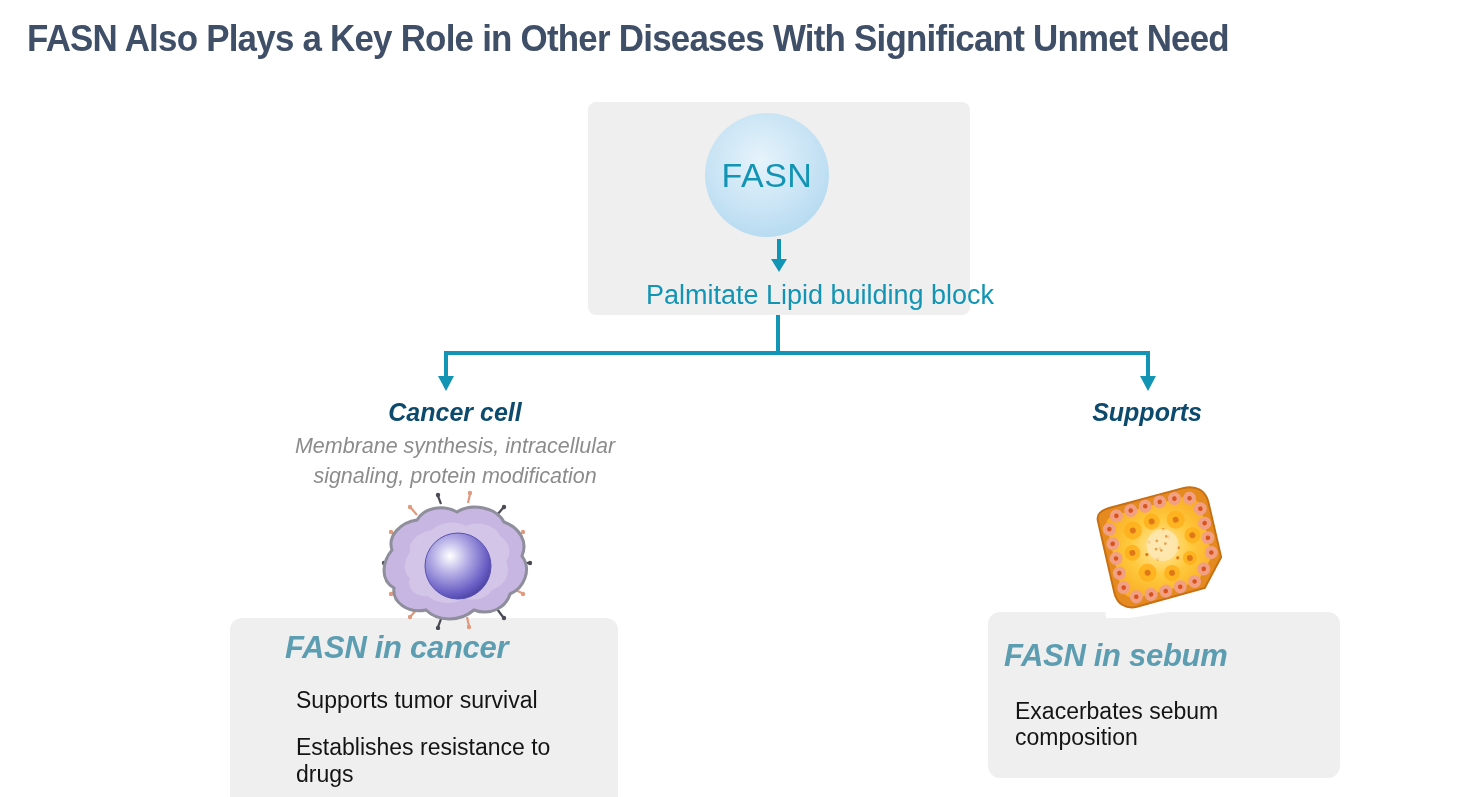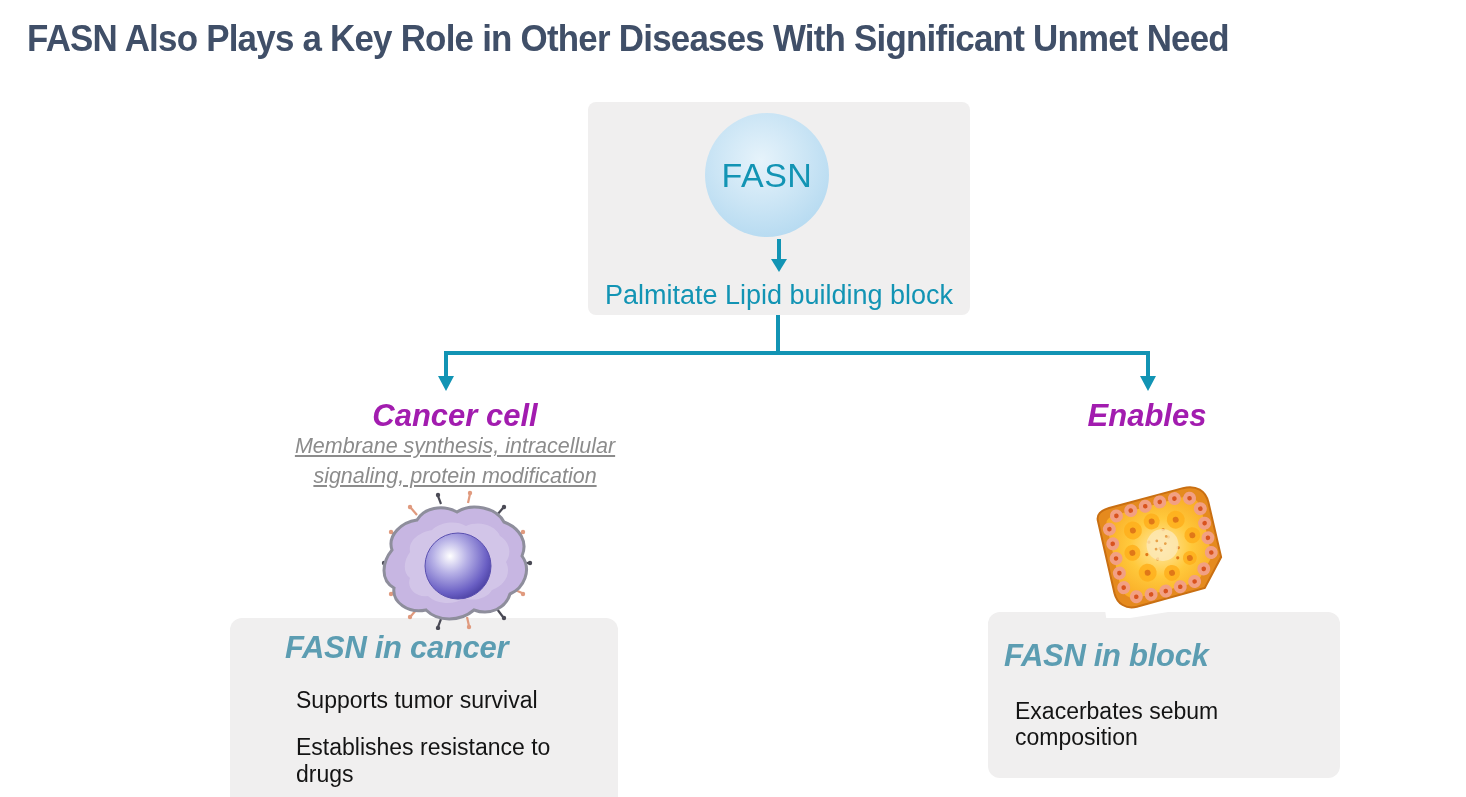--- a/index.html
+++ b/index.html
@@ -22,30 +22,30 @@
   }
   .fasn-circle{
     position:absolute;left:117px;top:11px;width:124px;height:124px;border-radius:50%;
     background:radial-gradient(circle at 45% 38%, #E6F3FB 0%, #CBE5F5 45%, #A8D3EE 100%);
     display:flex;align-items:center;justify-content:center;
   }
   .fasn-circle span{font-size:34px;color:var(--teal,#1294B4);letter-spacing:.5px;}
   .mini-arrow{position:absolute;left:181px;top:137px;}
   .caption{
     position:absolute;left:0;top:178px;width:100%;text-align:center;
-    font-size:27px;color:var(--teal,#1294B4);
+    font-size:27px;color:var(--teal,#1294B4);padding-left:41px;
   }
   .connector{position:absolute;left:0;top:0;pointer-events:none;}
   .branch-title{
     position:absolute;margin:0;text-align:center;
-    font-size:31px;font-weight:700;font-style:italic;color:#a21caf;
+    font-size:25px;font-weight:700;font-style:italic;color:#0c4a6e;
   }
   .branch-sub{
     position:absolute;margin:0;text-align:center;
-    font-size:21.5px;font-style:italic;color:var(--muted,#8C8C8C);line-height:1.38;text-decoration:underline;
+    font-size:21.5px;font-style:italic;color:var(--muted,#8C8C8C);line-height:1.38;
   }
   .left-title{left:265px;top:398px;width:380px;}
   .left-sub{left:263px;top:432px;width:384px;}
   .right-title{left:997px;top:398px;width:300px;}
   .right-sub{left:997px;top:430px;width:300px;}
   .illustration{position:absolute;z-index:3;}
   .cancer-art{left:362px;top:490px;}
   .sebocyte-art{left:1088px;top:482px;}
   .panel{
     position:absolute;background:var(--panel_bg,#F0EFEF);border-radius:12px;z-index:2;
@@ -164,21 +164,21 @@
              C92,116 74,114 66,106 C54,108 44,98 48,88 C40,82 42,70 48,62 Z" fill="#D6C9EA" opacity="0.75"></path>
     <circle cx="96" cy="76" r="33" fill="url(#nucleusGrad)" stroke="#5A50B0" stroke-width="1"></circle>
   </svg>
 
   <div class="panel panel-left">
     <h2>FASN in cancer</h2>
     <p class="item">Supports tumor survival</p>
     <p class="item">Establishes resistance to drugs</p>
   </div>
 
-  <p class="branch-title right-title">Enables</p>
+  <p class="branch-title right-title">Supports</p>
 
   <svg class="illustration sebocyte-art" width="150" height="136" viewBox="0 0 150 136">
     <defs>
       <radialGradient id="sebGrad" cx="50%" cy="50%" r="70%">
         <stop offset="0%" stop-color="#FFE9A8"></stop>
         <stop offset="45%" stop-color="#FFC93C"></stop>
         <stop offset="100%" stop-color="#F7A21E"></stop>
       </radialGradient>
     </defs>
     <g transform="rotate(-9 75 66)">
@@ -266,17 +266,17 @@
           <circle cx="70" cy="58" r="1.4"></circle>
           <circle cx="78" cy="62" r="1.4"></circle>
           <circle cx="73" cy="68" r="1.4"></circle>
           <circle cx="80" cy="55" r="1.4"></circle>
           <circle cx="68" cy="66" r="1.4"></circle>
         </g>
     </g>
   </svg>
 
   <div class="panel panel-right">
-    <h2>FASN in block</h2>
+    <h2>FASN in sebum</h2>
     <p class="item">Exacerbates sebum composition</p>
   </div>
 
 </div>
 
 </body></html>

